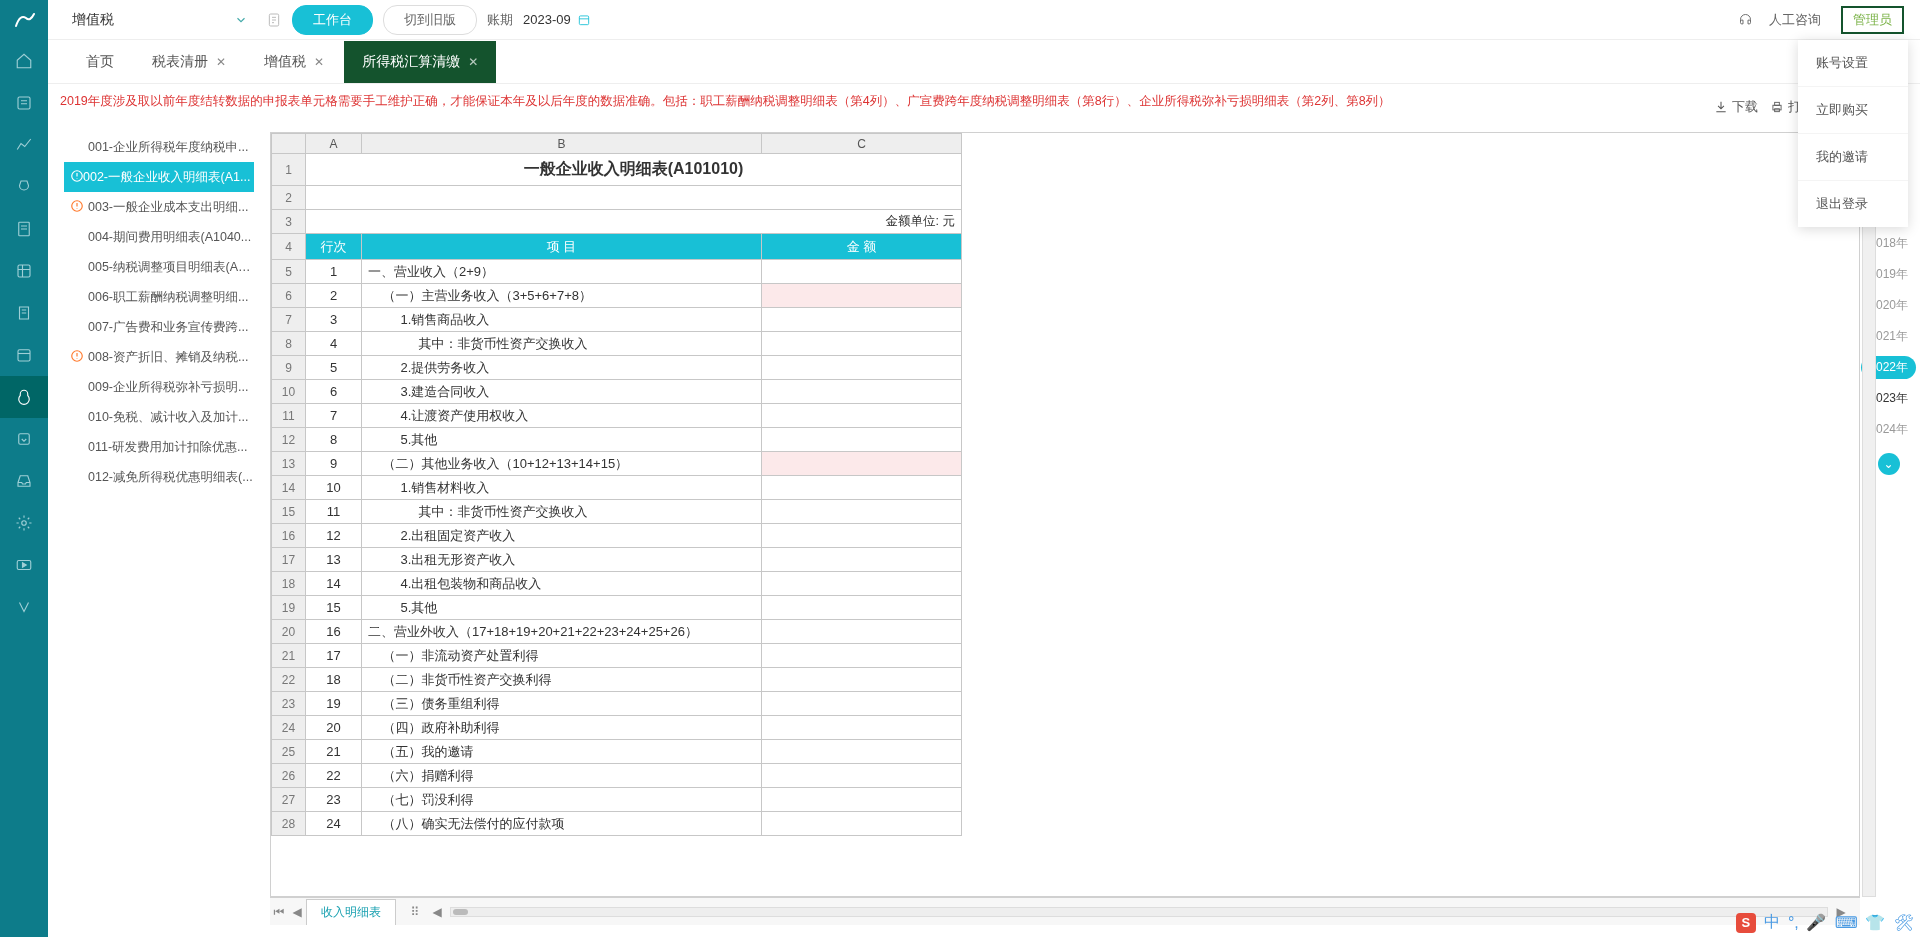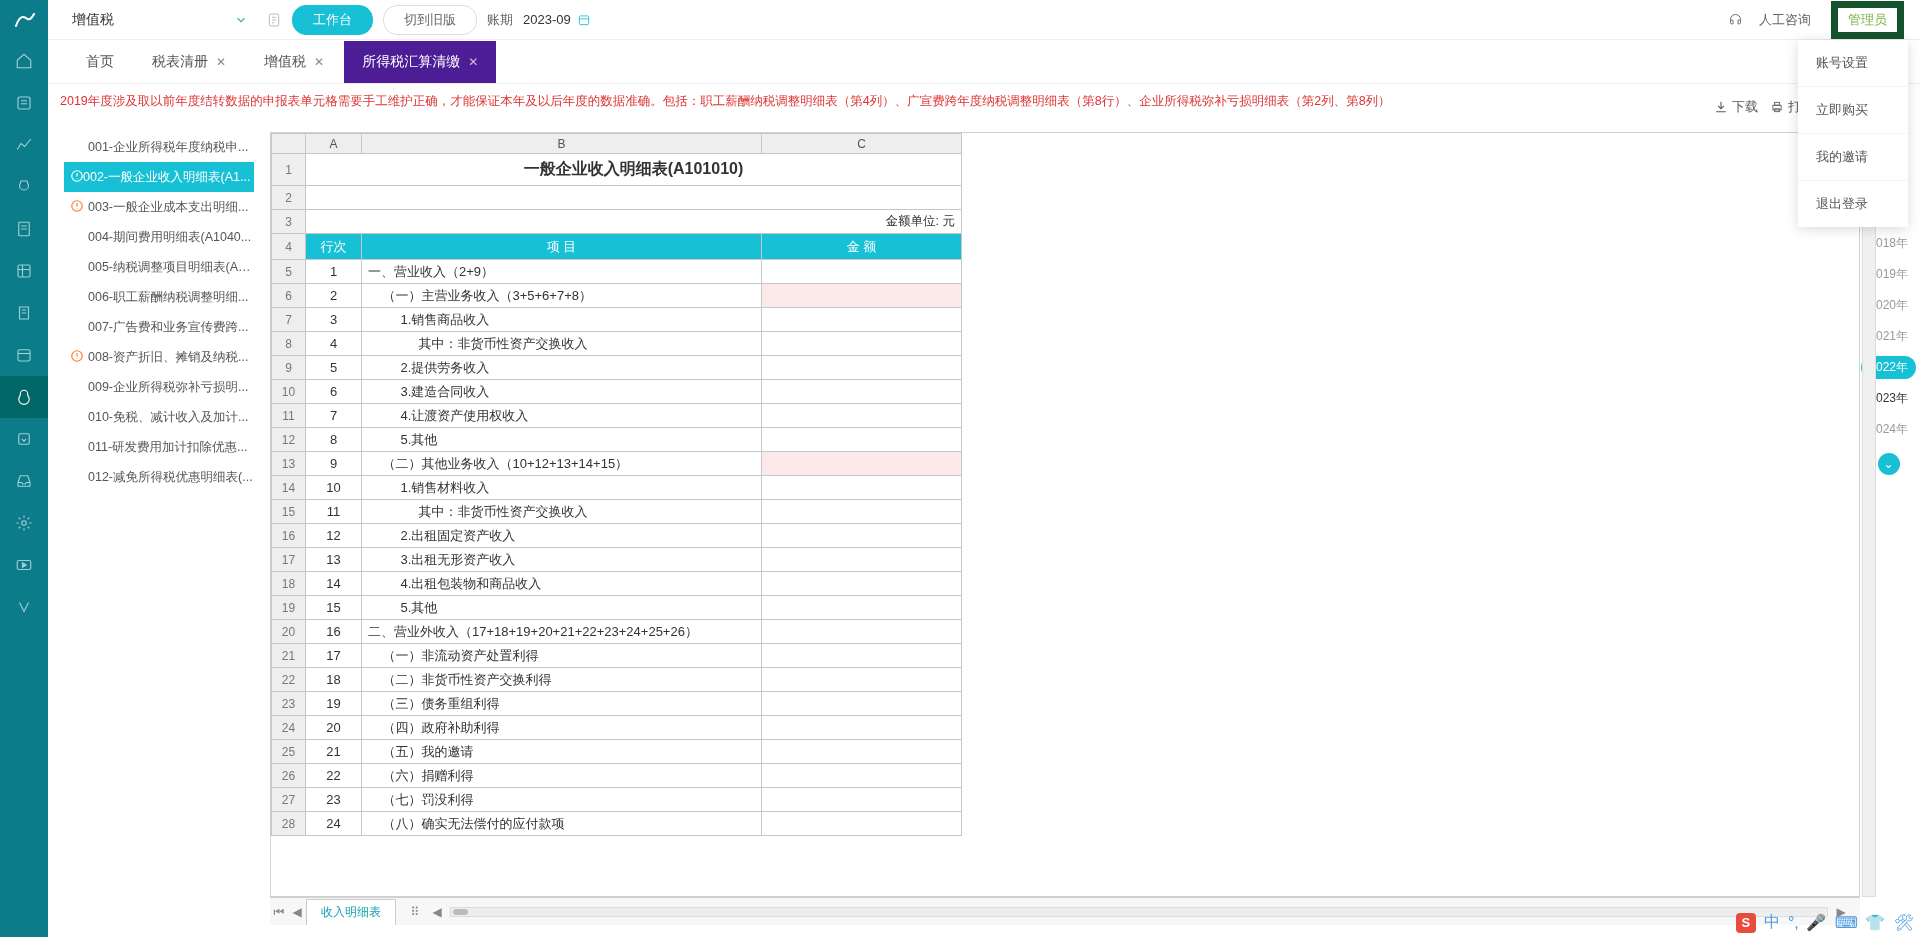--- a/index.html
+++ b/index.html
@@ -16,31 +16,31 @@
     
     .topbar { position:absolute; left:48px; top:0; right:0; height:40px; display:flex; align-items:center; padding:0 16px; gap:10px; border-bottom:1px solid #eee; }
     .breadcrumb-select { font-size:14px; color:#333; padding:4px 8px; cursor:pointer; display:flex; align-items:center; gap:120px; }
     .chevron { width:14px; height:14px; }
     .btn-pill { padding:5px 20px; border-radius:14px; font-size:13px; cursor:pointer; border:1px solid #ddd; background:#fff; color:#666; }
     .btn-pill.primary { background:#18c0d6; border-color:#18c0d6; color:#fff; }
     .topbar-label { color:#666; }
     .period-in { border:none; color:#333; cursor:pointer; display:flex; align-items:center; gap:6px; }
     .topbar-spacer { flex:1; }
     .support-link { display:flex; align-items:center; gap:16px; color:#666; cursor:pointer; font-size:13px; }
-    .admin-btn { margin-left:10px; padding:3px 10px; border:7px solid #14532d; color:#7ab247; background:#fff; cursor:pointer; font-size:13px; }
+    .admin-btn { margin-left:10px; padding:3px 10px; border:2px solid #14532d; color:#7ab247; background:#fff; cursor:pointer; font-size:13px; }
 
     
     .user-menu { position:absolute; top:40px; right:12px; width:110px; background:#fff; box-shadow:0 2px 12px rgba(0,0,0,.15); z-index:100; }
     .user-menu-item { padding:14px 18px; font-size:13px; color:#555; cursor:pointer; border-bottom:1px solid #f4f4f4; }
     .user-menu-item:last-child { border-bottom:none; }
 
     
     .tabs { position:absolute; left:48px; top:40px; right:0; height:44px; display:flex; align-items:center; padding-left:20px; gap:2px; border-bottom:1px solid #eee; }
     .tab { padding:12px 18px; font-size:14px; color:#555; cursor:pointer; display:flex; align-items:center; gap:8px; position:relative; }
-    .tab.active { background:#4c1d95; color:#fff;justify-content:space-between; }
+    .tab.active { background:#14532d; color:#fff;justify-content:space-between; }
     .tab-close { font-size:12px; opacity:.7; cursor:pointer; }
 
     
     .warn-bar { position:absolute; left:60px; top:92px; right:480px; color:#d33; font-size:12.5px; line-height:1.55; }
     .action-bar { position:absolute; top:98px; right:50px; display:flex; gap:12px; font-size:13px; color:#555; }
     .action-btn { display:flex; align-items:center; gap:4px; cursor:pointer; }
 
     
     .year-rail { position:absolute; right:4px; top:170px; display:flex; flex-direction:column; gap:8px; }
     .year { font-size:12px; color:#999; padding:3px 8px; cursor:pointer; text-align:center; }

